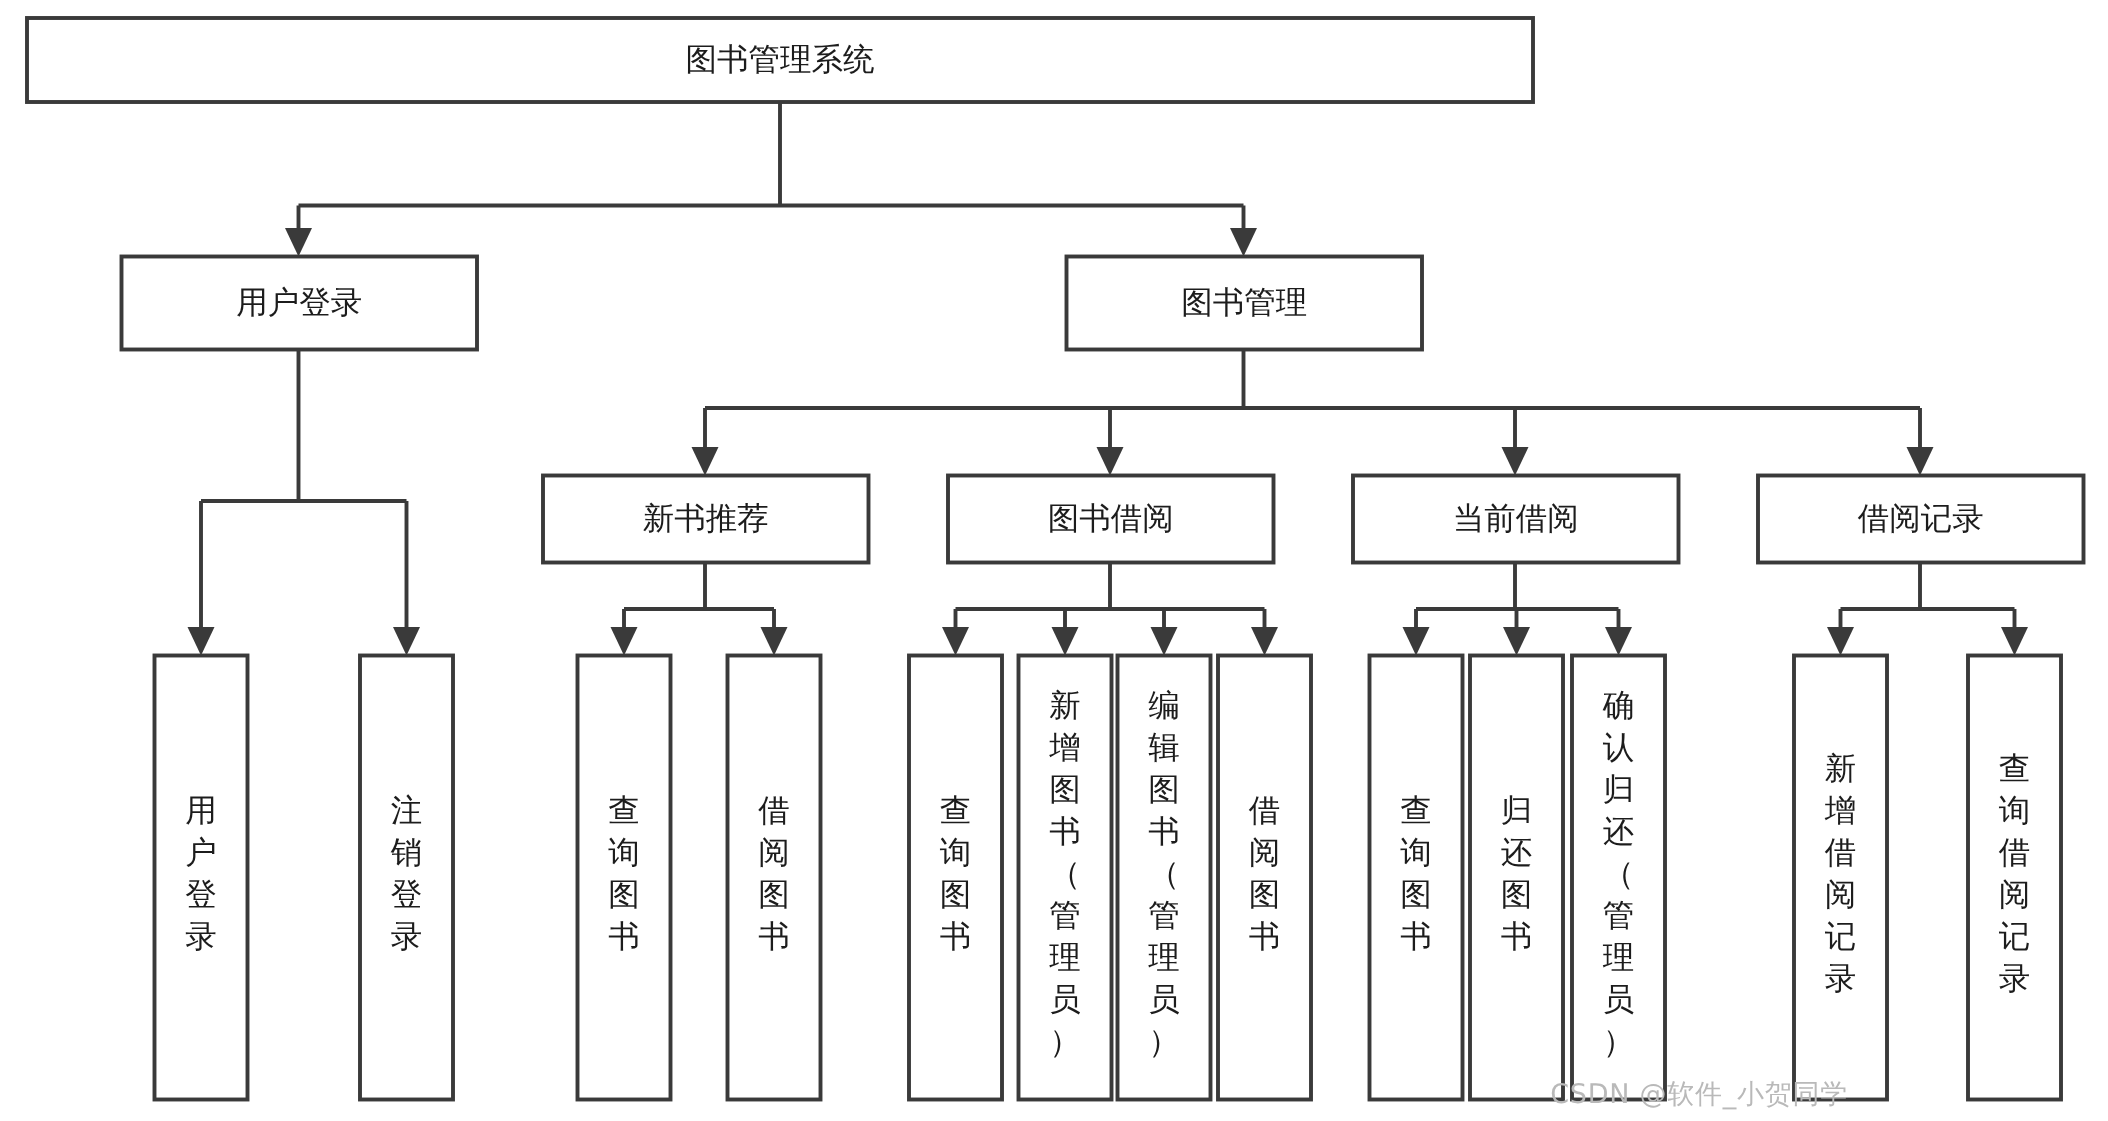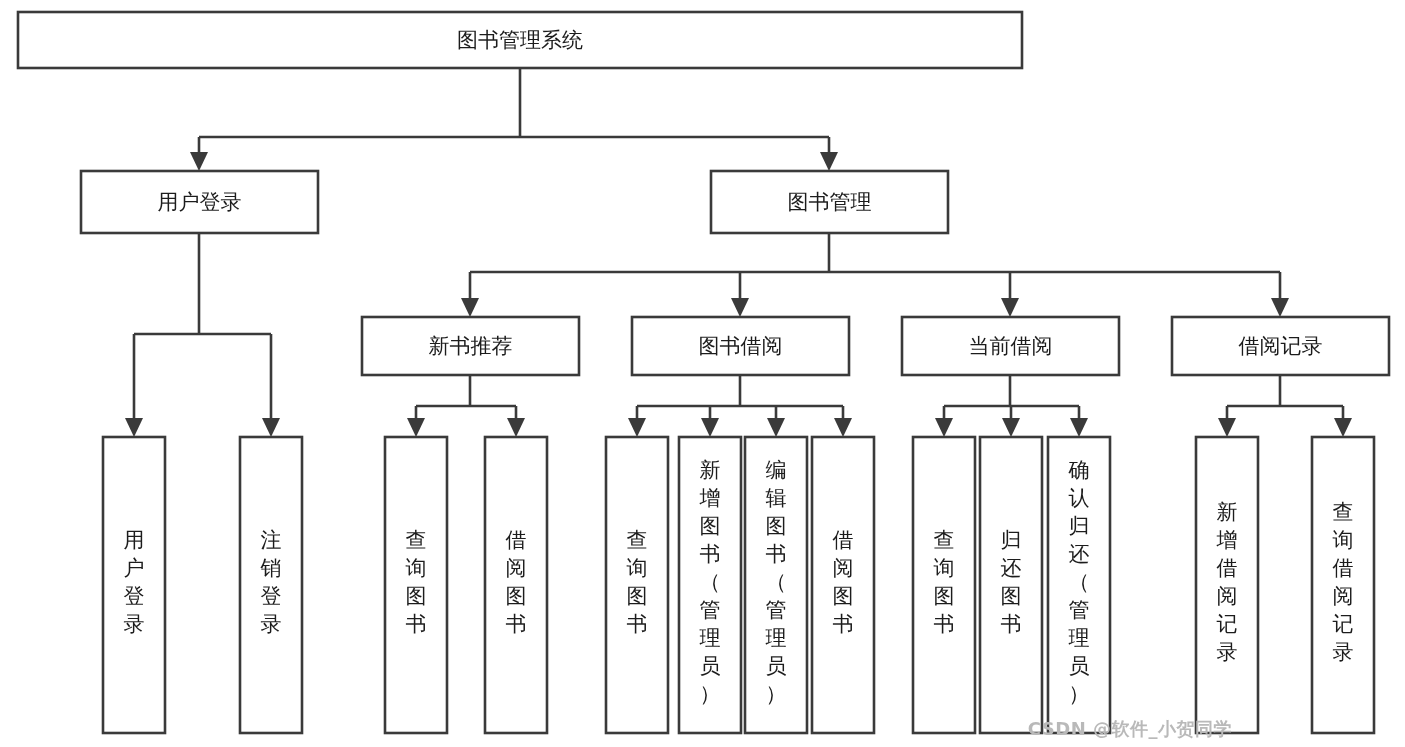--- a/index.html
+++ b/index.html
@@ -58,21 +58,20 @@
   .watermark {
     position: absolute;
     right: 8px;
     bottom: 6px;
     font-family: "DejaVu Sans", "Liberation Sans", sans-serif;
     font-size: 18px;
     color: #b9b9b9;
     letter-spacing: 0.5px;
     white-space: nowrap;
     user-select: none;
-    font-weight: bold;
   }
 </style>
 </head>
 <body>
 
 <div id="diagram-root">
 
   <svg class="diagram" viewBox="0 0 1405 747" xmlns="http://www.w3.org/2000/svg">
     <g id="connectors-layer">
         <g>

